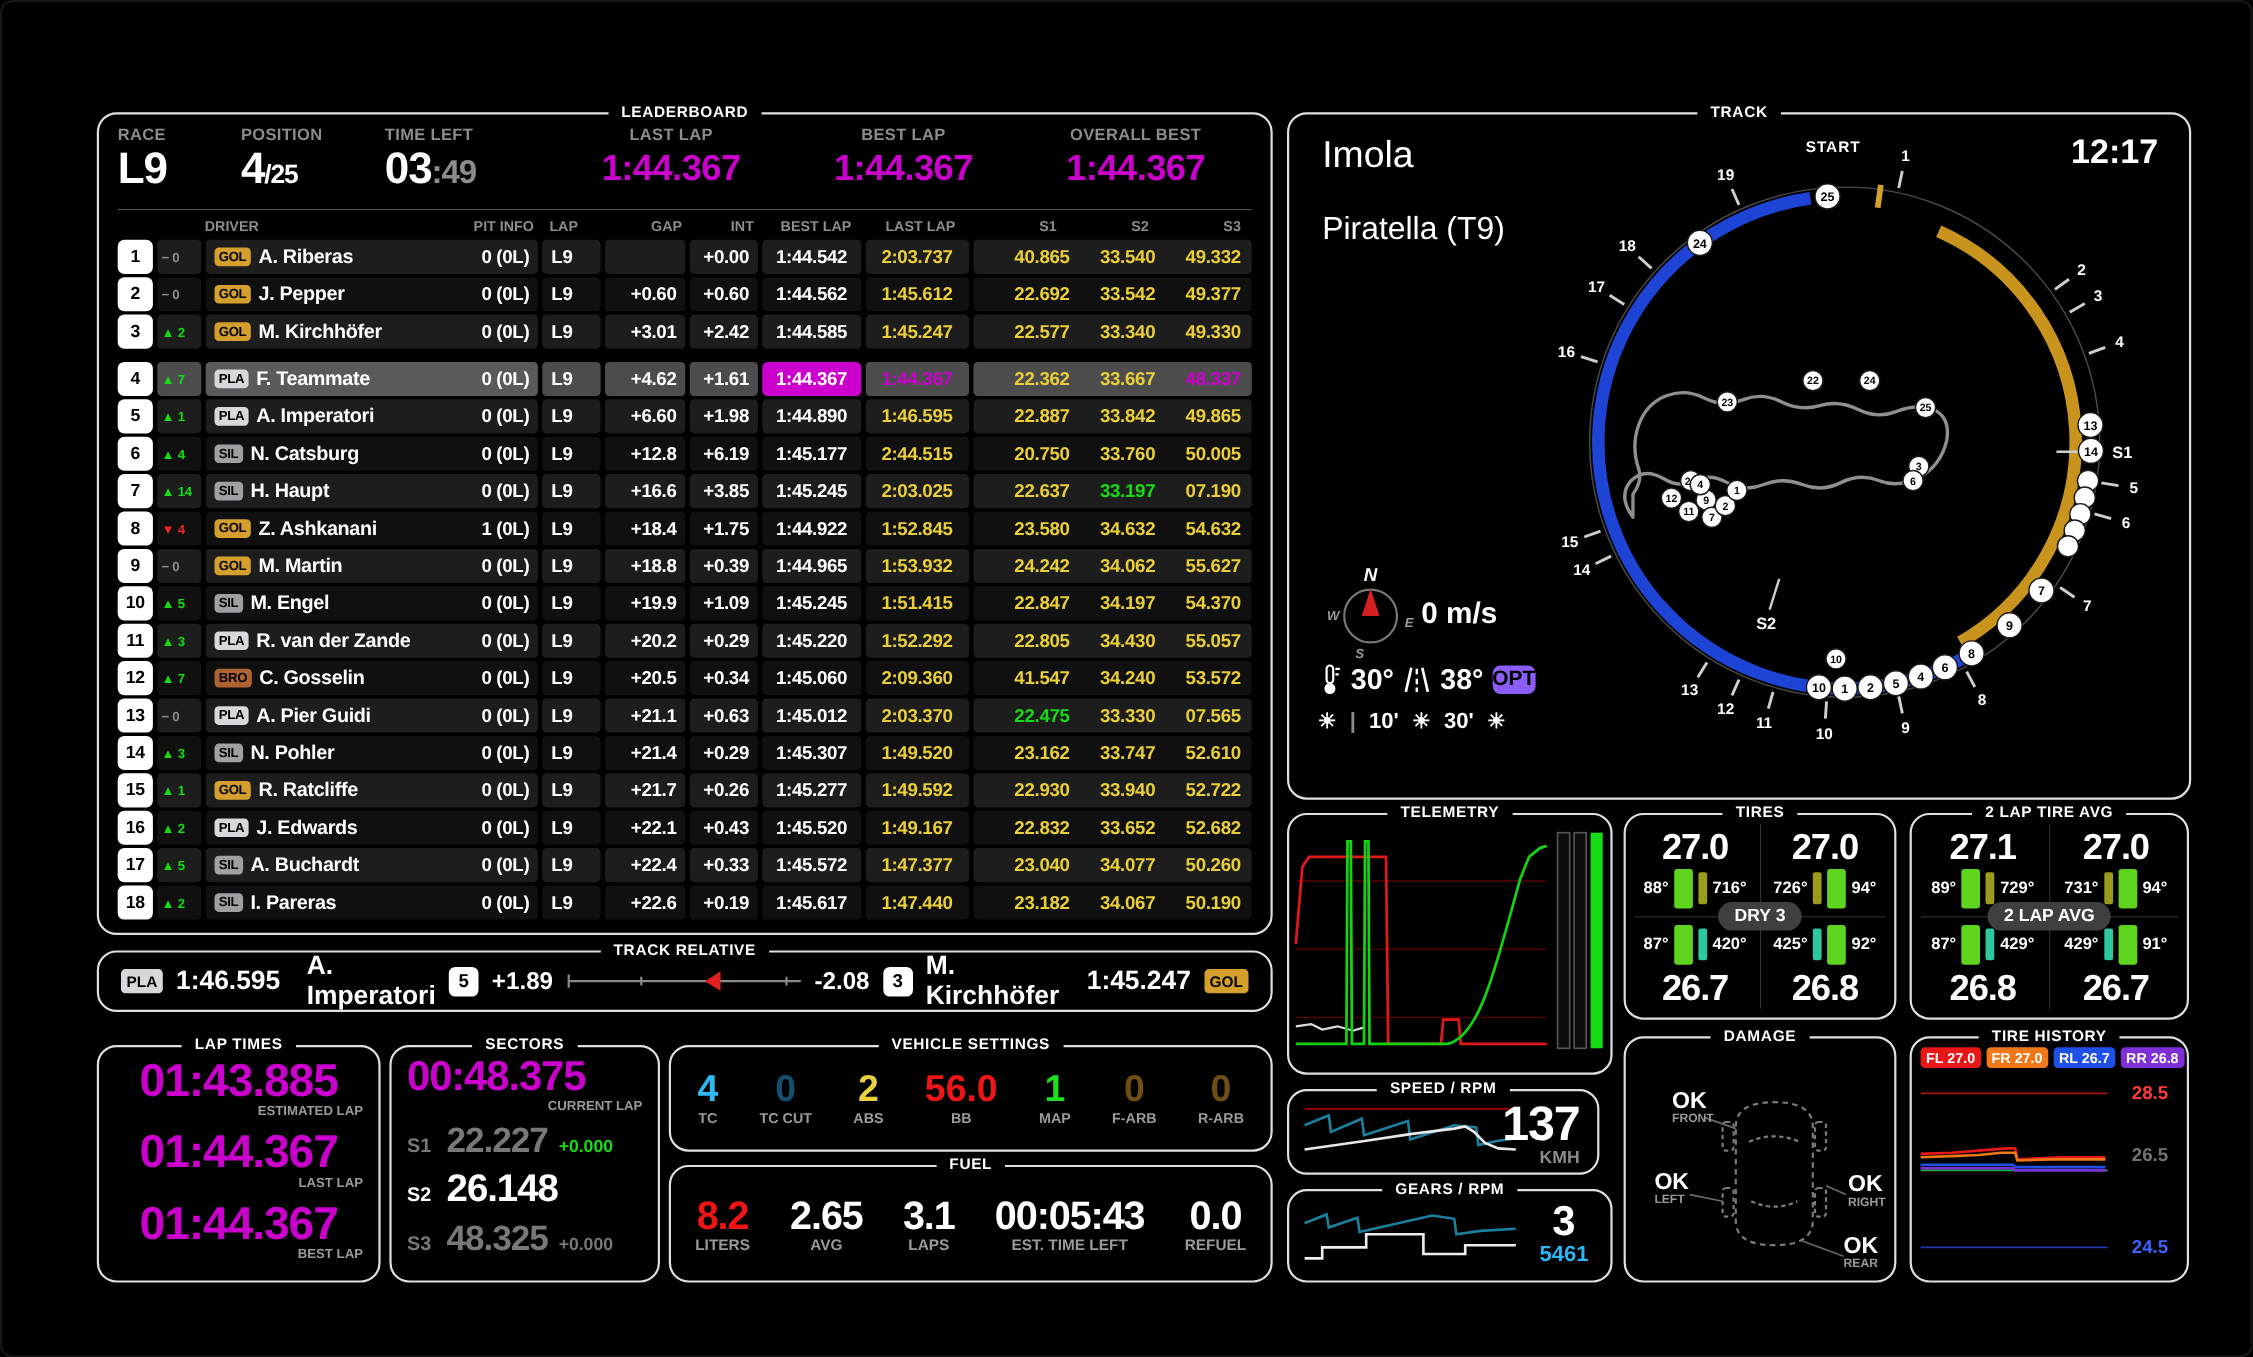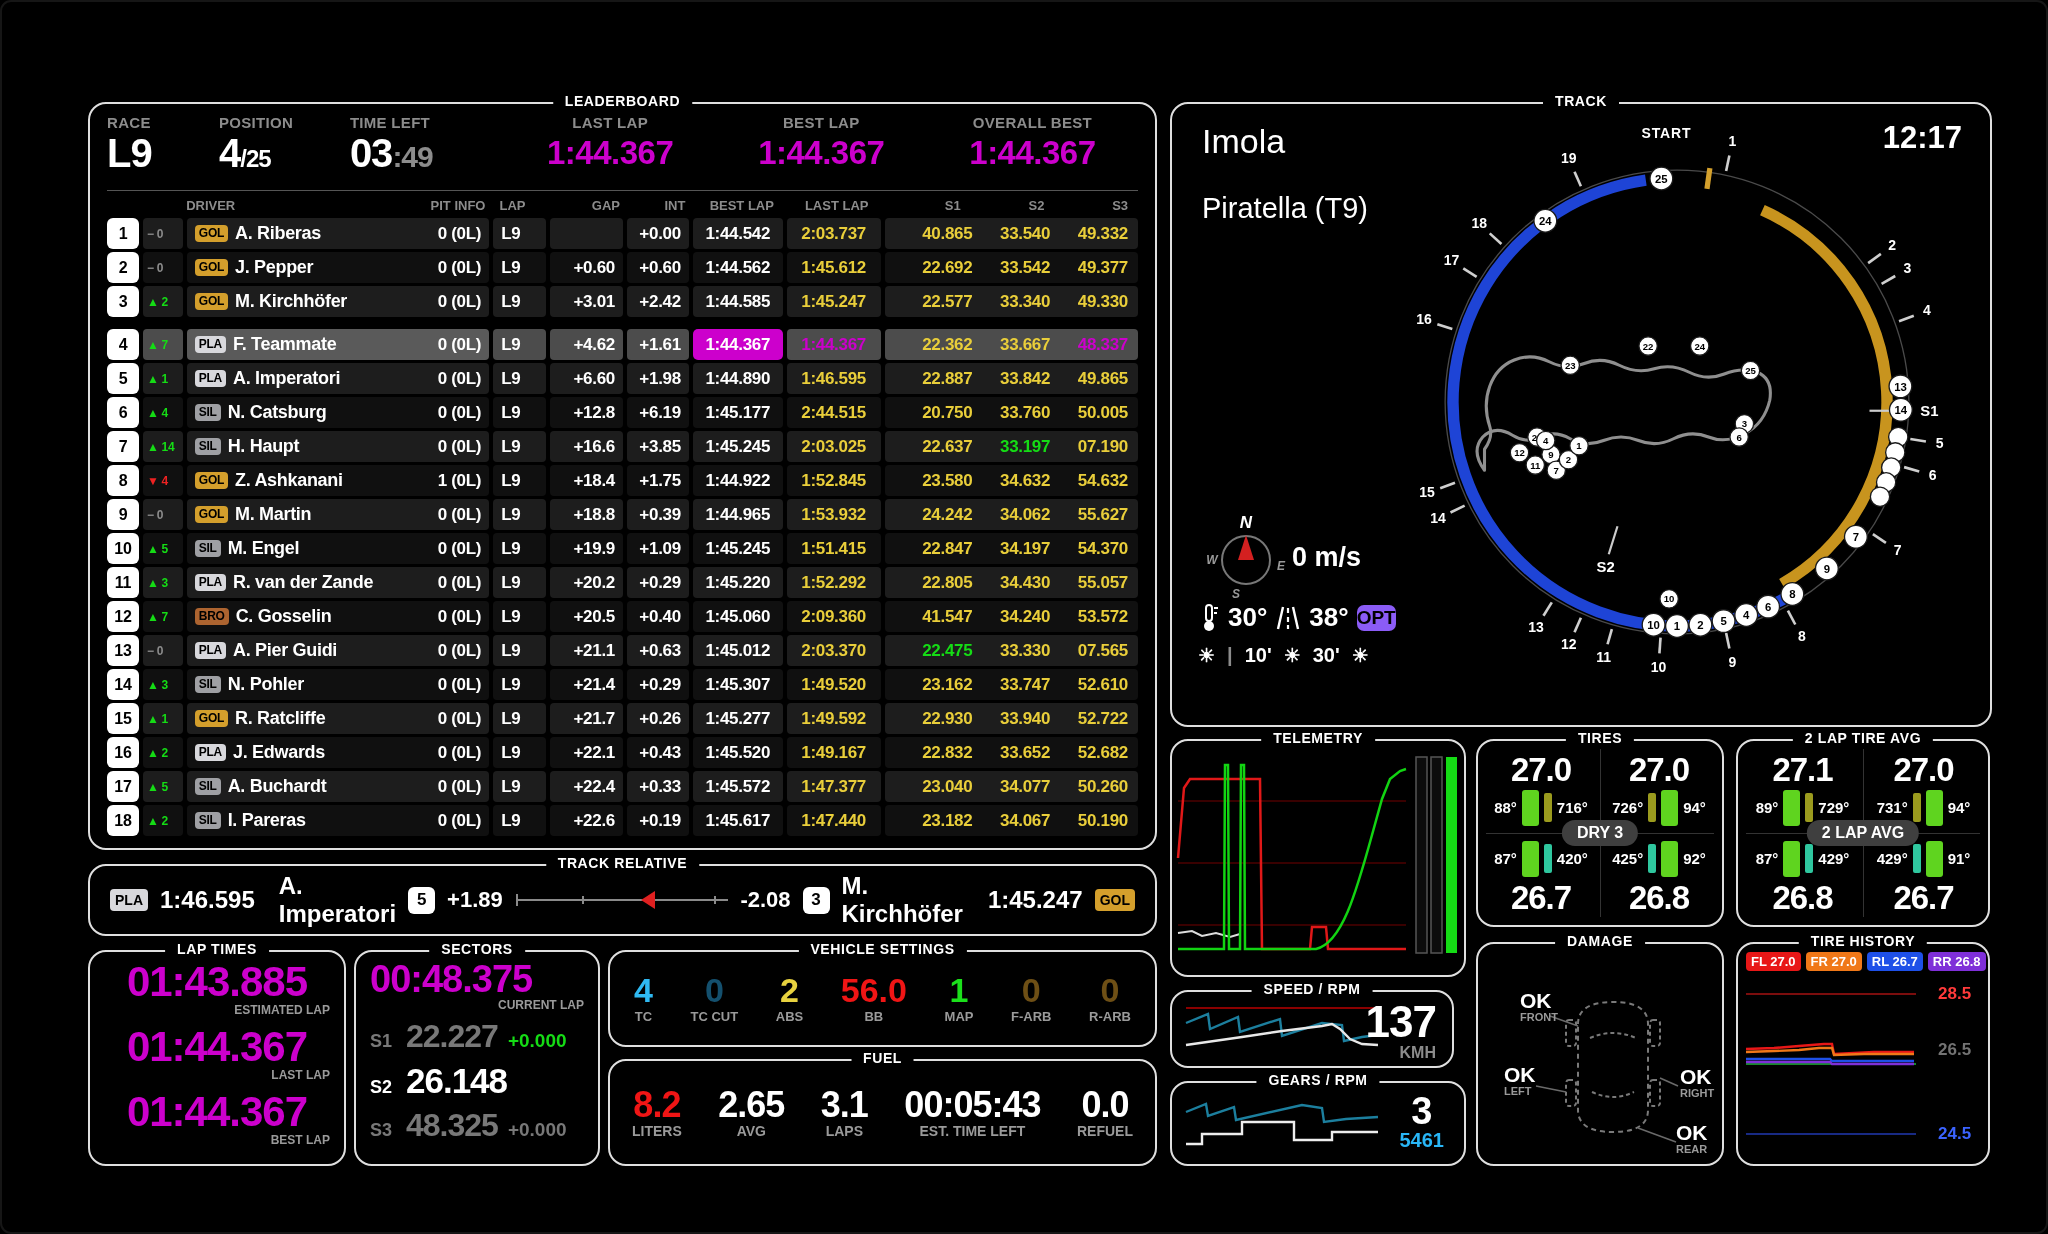--- a/index.html
+++ b/index.html
@@ -65,21 +65,21 @@
   
   .lt-row{display:flex;flex-direction:column;align-items:center;margin-top:9px;}
   .lt-val{font-size:42px;font-weight:bold;color:#cc00cc;line-height:1.0;letter-spacing:-1px;}
   .lt-lbl{color:#9a9a9a;font-size:12px;font-weight:bold;align-self:flex-end;margin-right:14px;}
   .sec-cur{display:flex;flex-direction:column;margin:8px 14px 2px;}
   .sec-cur .v{font-size:38px;font-weight:bold;color:#cc00cc;letter-spacing:-1px;line-height:1;}
   .sec-cur .l{color:#9a9a9a;font-size:12px;font-weight:bold;align-self:flex-end;}
   .sec-row{display:flex;align-items:baseline;gap:10px;margin:6px 14px 0;}
   .sec-row .sl{font-size:18px;font-weight:bold;color:#787878;width:26px;}
   .sec-row .sv{font-size:32px;font-weight:bold;color:#787878;letter-spacing:-1px;}
-  .sec-row .sd{font-size:19px;font-weight:bold;color:#787878;}
+  .sec-row .sd{font-size:16px;font-weight:bold;color:#787878;}
   .sec-row.cur .sl,.sec-row.cur .sv{color:#fff;}
   .sec-row .sd.g{color:#15dc15;}
   
   .vs-row{display:flex;align-items:center;height:100%;padding:0 24px;justify-content:space-between;}
   .vs{display:flex;flex-direction:column;align-items:center;}
   .vs .v{font-size:34px;font-weight:bold;line-height:1.05;}
   .vs .l{font-size:13px;font-weight:bold;color:#9a9a9a;}
   .fuel-row{display:flex;align-items:center;height:100%;padding:0 22px;justify-content:space-between;}
   .fu{display:flex;flex-direction:column;align-items:center;}
   .fu .v{font-size:36px;font-weight:bold;line-height:1.05;letter-spacing:-1px;}
@@ -388,21 +388,21 @@
         <div class="lb-row">
           <span class="c c-pos">12</span>
           <span class="c c-chg up">▲&nbsp;7</span>
           <span class="c c-main">
             <span class="cb BRO">BRO</span>
             <span class="drv">C. Gosselin</span>
             <span class="pit">0 (0L)</span>
           </span>
           <span class="c c-lap">L9</span>
           <span class="c c-gap">+20.5</span>
-          <span class="c c-int">+0.40</span>
+          <span class="c c-int">+0.34</span>
           <span class="c c-best ">1:45.060</span>
           <span class="c c-last ">2:09.360</span>
           <span class="c c-sect">
             <span class="">41.547</span>
             <span class="">34.240</span>
             <span class="">53.572</span>
           </span>
         </div>
         <div class="lb-row odd">
           <span class="c c-pos">13</span>
@@ -514,21 +514,21 @@
           <span class="c c-last ">1:47.440</span>
           <span class="c c-sect">
             <span class="">23.182</span>
             <span class="">34.067</span>
             <span class="">50.190</span>
           </span>
         </div>
       </div>
   </div>
 
-  <div class="panel" style="left:86px;top:862px;width:1069px;height:72px;">
+  <div class="panel" style="left:86px;top:862px;width:1069px;height:56px;">
     <div class="panel-label">TRACK RELATIVE</div>
     <div class="tr-row">
       <span class="cb PLA" style="font-size:14px;padding:3px 5px;">PLA</span>
       <span class="time">1:46.595</span>
       <span class="spacer"></span>
       <span class="name">A. Imperatori</span>
       <span class="sq">5</span>
       <span class="gapv">+1.89</span>
       <svg width="270" height="24">
         <line x1="2" y1="12" x2="268" y2="12" stroke="#8a8a8a" stroke-width="2"></line>

